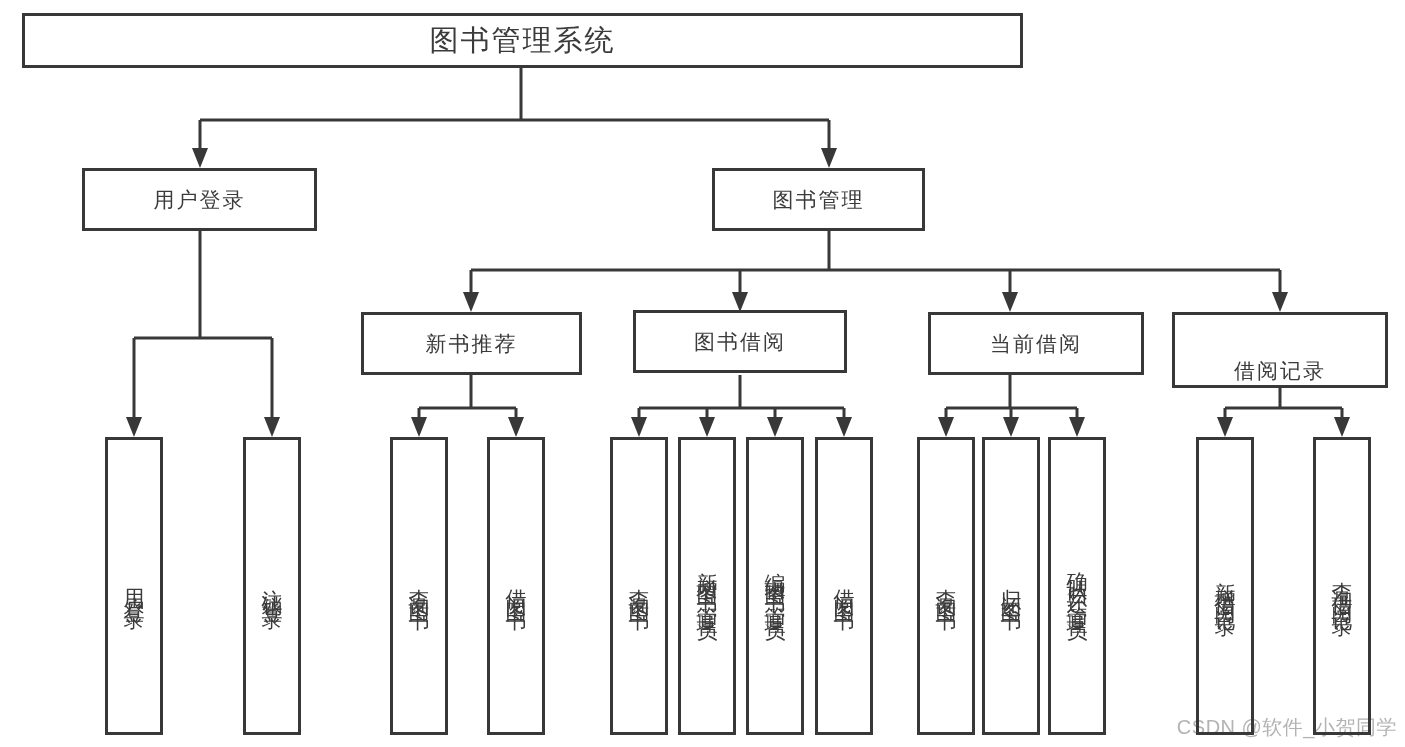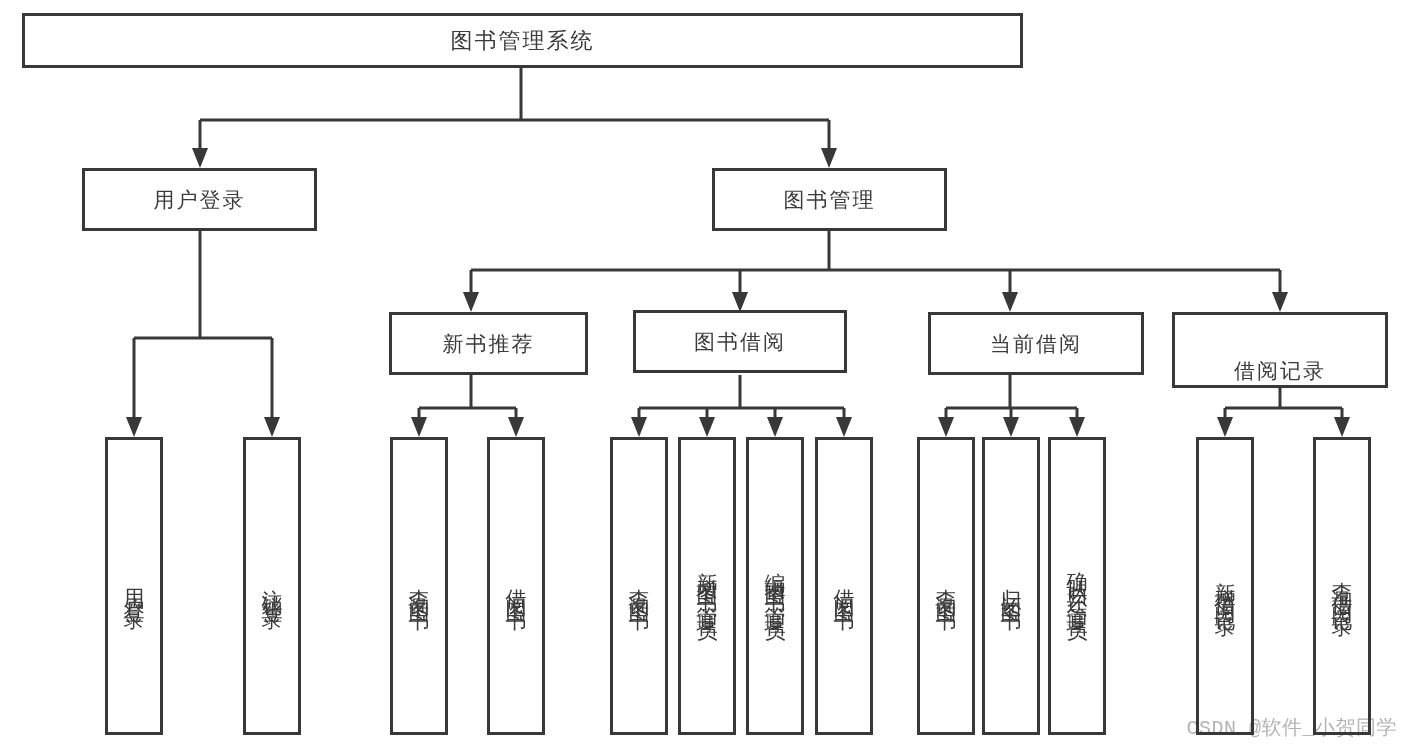--- a/index.html
+++ b/index.html
@@ -9,30 +9,30 @@
     font-family:"Liberation Sans", sans-serif;
   }
   .wires { position:absolute; left:0; top:0; width:1405px; height:747px; z-index:0; }
   .node {
     position:absolute; box-sizing:border-box;
     background:#fff; border:3px solid #383838;
     display:flex; align-items:center; justify-content:center;
     color:#3b3b3b; z-index:1;
   }
   .h { font-size:21px; letter-spacing:2px; white-space:nowrap; }
-  .rootbox { font-size:22px; }
+  .rootbox { font-size:29px; }
   .v span {
     writing-mode:vertical-rl; text-orientation:mixed;
     font-size:21px; letter-spacing:7px; line-height:1.15;
     color:#3b3b3b;
   }
   .watermark {
     position:absolute; right:8px; bottom:6px; z-index:5;
     font-size:20px; color:#b3b3b3; letter-spacing:0.5px;
-    mix-blend-mode:darken; white-space:nowrap;font-family:Liberation Mono, monospace;
+    mix-blend-mode:darken; white-space:nowrap;
   }
 </style>
 </head>
 <body>
 
 <div class="canvas">
 
   <svg class="wires" viewBox="0 0 1405 747" xmlns="http://www.w3.org/2000/svg">
     <g stroke="#383838" stroke-width="3" fill="none">
 
@@ -73,25 +73,25 @@
     </g>
   </svg>
 
   <div class="node h rootbox" style="left:22px; top:13px; width:1001px; height:55px;">
     <span>图书管理系统</span>
   </div>
 
   <div class="node h" style="left:82px; top:168px; width:235px; height:63px;">
     <span>用户登录</span>
   </div>
-  <div class="node h" style="left:712px; top:168px; width:235px; height:63px;">
+  <div class="node h" style="left:712px; top:168px; width:213px; height:63px;">
     <span>图书管理</span>
   </div>
 
-  <div class="node h" style="left:361px; top:312px; width:199px; height:63px;margin-left:28px;">
+  <div class="node h" style="left:361px; top:312px; width:221px; height:63px;">
     <span>新书推荐</span>
   </div>
   <div class="node h" style="left:633px; top:310px; width:214px; height:63px;">
     <span>图书借阅</span>
   </div>
   <div class="node h" style="left:928px; top:312px; width:216px; height:63px;">
     <span>当前借阅</span>
   </div>
   <div class="node h" style="left:1172px; top:312px; width:216px; height:76px;align-items:flex-end;">
     <span>借阅记录</span>

